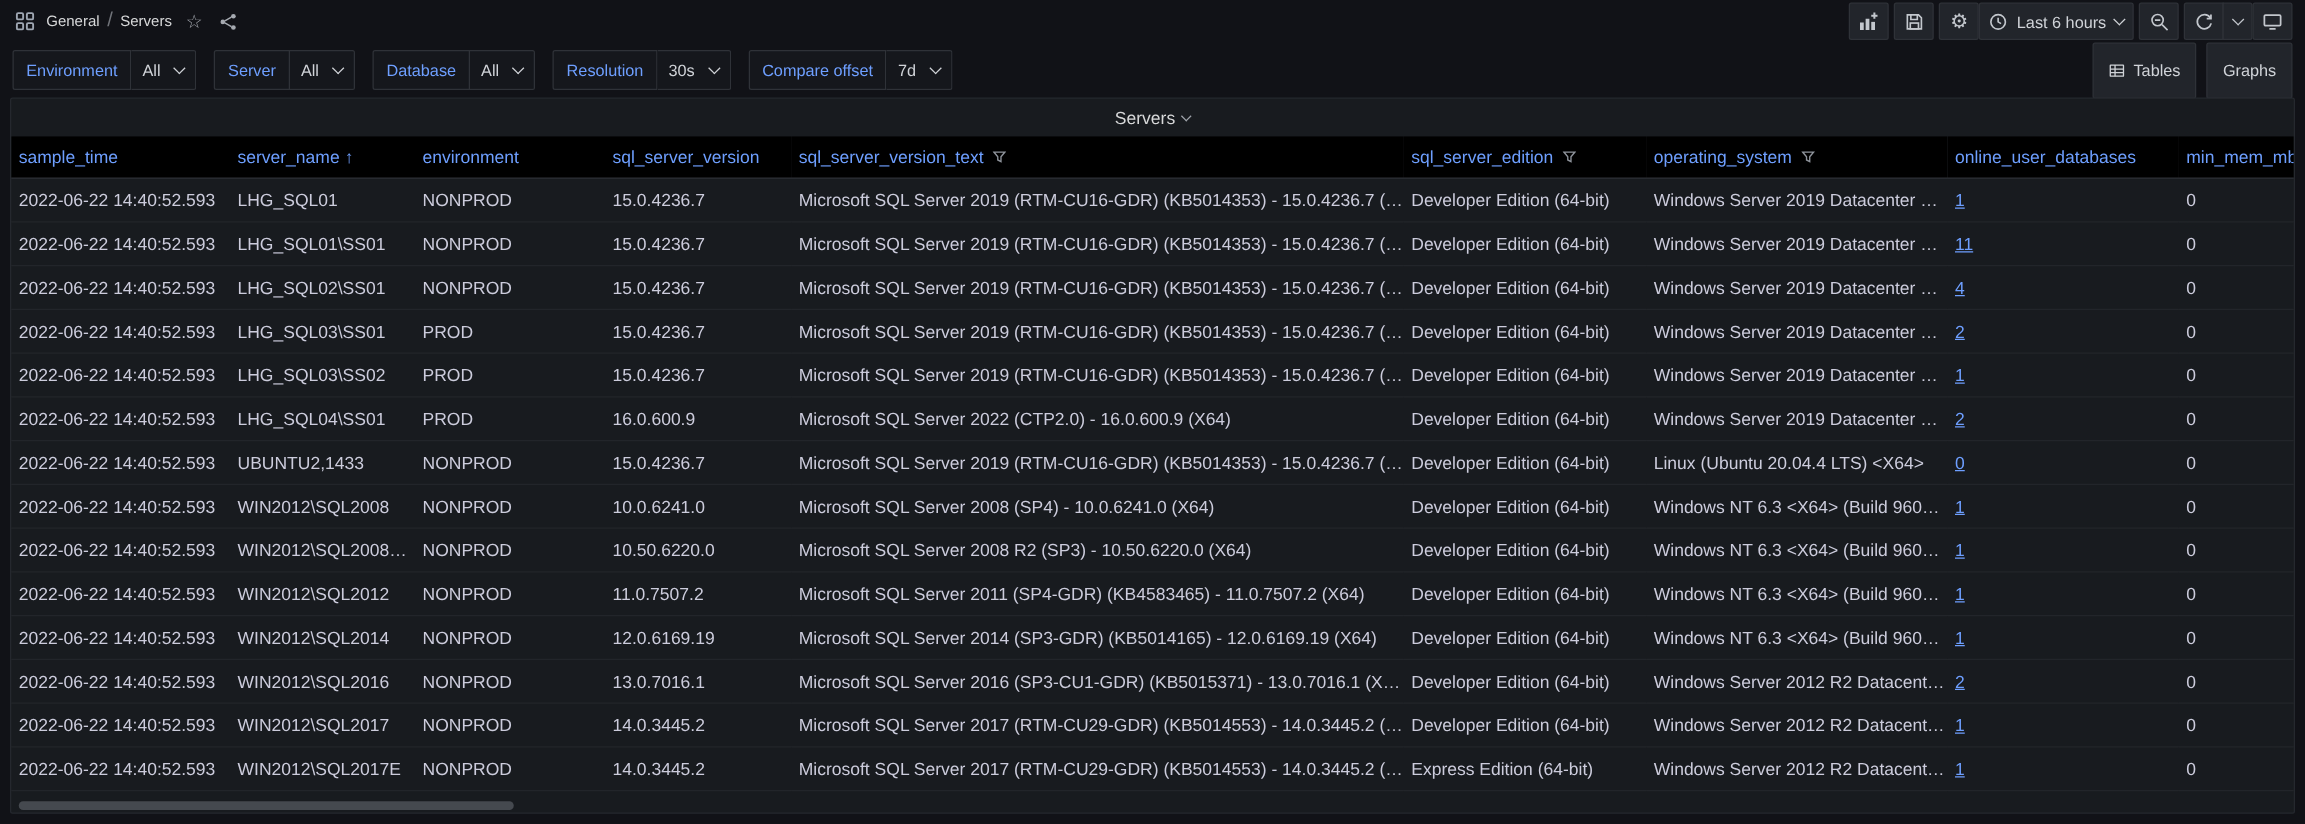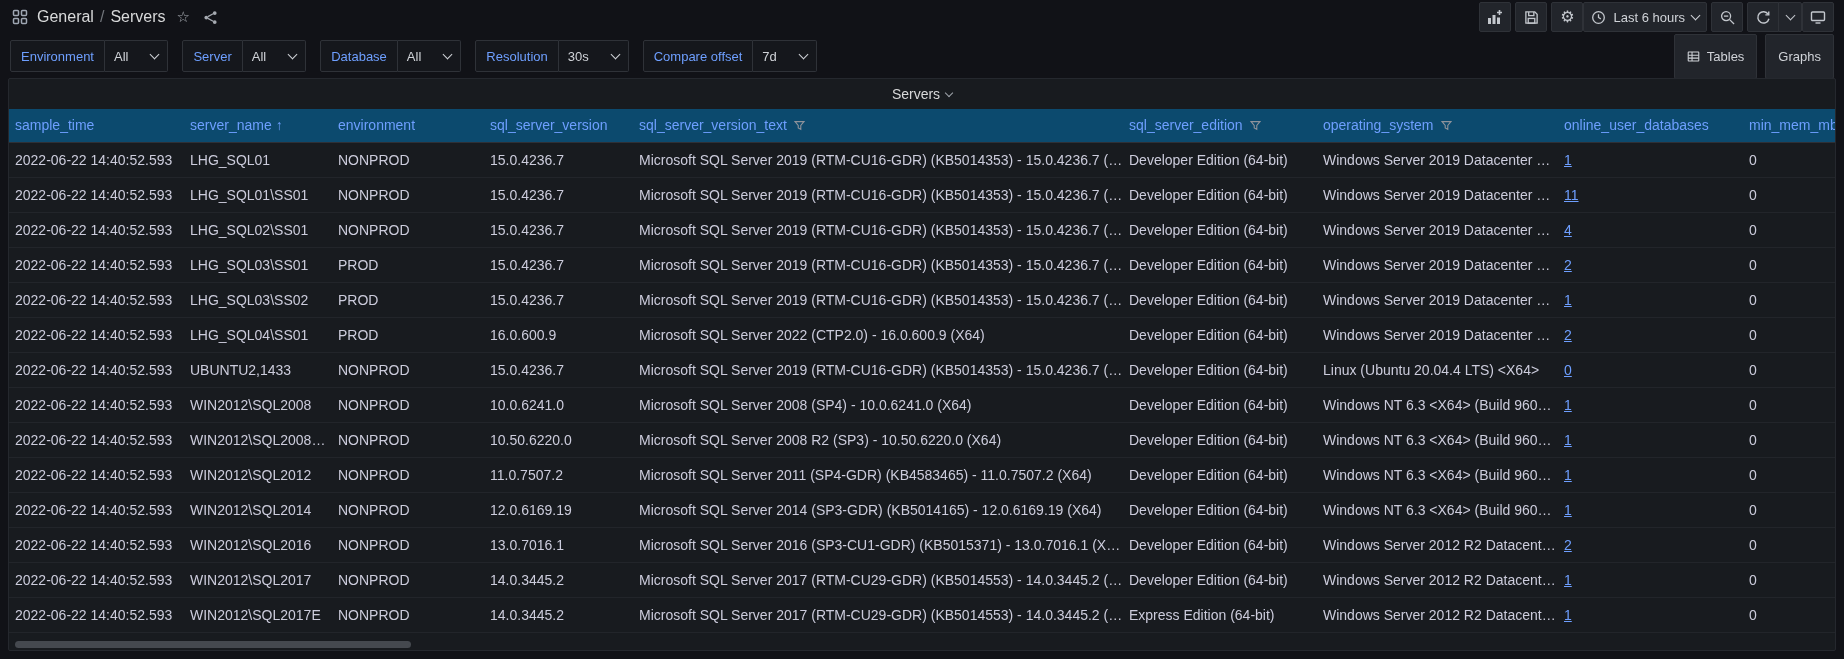--- a/index.html
+++ b/index.html
@@ -4,21 +4,21 @@
 <style>
   *{box-sizing:border-box;margin:0;padding:0}
   html,body{width:1844px;height:659px}
   body{background:#111217;color:#ccccdc;font-family:"Liberation Sans","DejaVu Sans",sans-serif;font-size:14px;overflow:hidden}
   button{font-family:inherit;cursor:pointer}
 
   
   .topnav{display:flex;align-items:center;justify-content:space-between;height:34px;padding:0 10px 0 12px}
   .nav-left{display:flex;align-items:center;gap:9px}
   .crumbs{display:flex;align-items:center;gap:6px}
-  .crumb{font-size:16px;color:#d8d9da;cursor:pointer}
+  .crumb{font-size:12px;color:#d8d9da;cursor:pointer}
   .crumb-sep{font-size:16px;color:#71747a}
   .flat-btn{background:none;border:none;color:#a6aab1;display:flex;align-items:center;padding:2px}
   .star-glyph{font-size:15px;line-height:1;font-family:"DejaVu Sans",sans-serif}
   .nav-right{display:flex;align-items:center}
   .icon-btn{display:flex;align-items:center;justify-content:center;gap:7px;height:30px;min-width:32px;
             background:#22252b;border:1px solid #2f3238;border-radius:2px;color:#c3c7cd;padding:0 7px}
   .gap4{margin-left:4px}.gap10{}
   .timepicker{font-size:13px;color:#d0d3d8}
   .gear-glyph{font-size:16px;line-height:1;font-family:"DejaVu Sans",sans-serif}
   .join-l{border-radius:2px 0 0 2px}
@@ -26,32 +26,32 @@
   .chev{display:inline-block;width:7px;height:7px;border-right:1.5px solid currentColor;border-bottom:1.5px solid currentColor;
         transform:rotate(45deg);margin-top:-4px}
 
   
   .submenu{display:flex;align-items:center;justify-content:space-between;height:44px;padding:0 10px}
   .filter-controls{display:flex;align-items:center;gap:14px}
   .var-control{display:flex;align-items:stretch}
   .var-label{background:#15171c;border:1px solid #2f3238;color:#6e9fff;font-size:13px;height:32px;padding:0 10px;
              border-radius:2px 0 0 2px;display:flex;align-items:center}
   .var-value{background:#15171c;border:1px solid #2f3238;border-left:none;color:#d0d3d8;font-size:13px;height:32px;
-             padding:0 9px;border-radius:0 2px 2px 0;display:flex;align-items:center;gap:23px}
+             padding:0 9px;border-radius:0 2px 2px 0;display:flex;align-items:center;gap:12px}
   .view-buttons{display:flex;gap:8px}
   .toolbar-btn{display:flex;align-items:center;gap:7px;background:#22252b;border:1px solid #2f3238;border-radius:2px;
                color:#d0d3d8;font-size:13px;height:45px;padding:0 12px}
 
   
   .panel{position:relative;margin:0 8px;height:573px;background:#181b1f;border:1px solid #25282e;border-radius:2px}
   .panel-header{height:30px;display:flex;align-items:center;justify-content:center;gap:6px;color:#d8d9da;font-size:14px;cursor:pointer}
   .panel-header .chev{width:6px;height:6px;color:#9fa4ab;margin-top:-2px}
   .table-wrap{position:absolute;top:30px;left:0;right:0;bottom:0;overflow:hidden}
   table{border-collapse:collapse;table-layout:fixed;width:100%;font-size:14px}
-  thead th{height:33px;text-align:left;padding:0 6px;color:#6e9fff;font-weight:400;background:#0c4a6e;
+  thead th{height:33px;text-align:left;padding:0 6px;color:#6e9fff;font-weight:400;background:#000000;
            border-bottom:1px solid rgba(204,204,220,.12);white-space:nowrap;overflow:hidden;cursor:pointer}
   th:nth-child(1){width:175px}th:nth-child(2){width:148px}th:nth-child(3){width:152px}th:nth-child(4){width:149px}
   th:nth-child(5){width:490px}th:nth-child(6){width:194px}th:nth-child(7){width:241px}th:nth-child(8){width:185px}
   tbody td{height:35px;padding:0 6px;border-bottom:1px solid rgba(204,204,220,.06);white-space:nowrap;overflow:hidden;color:#ccccdc}
   .cell-link{color:#6e9fff;text-decoration:underline;cursor:pointer}
   .sort-arrow{margin-left:4px}
   .filter-icon{margin-left:7px;color:#8e939b;display:inline-block;vertical-align:-1px}
   .hscroll-thumb{position:absolute;left:6px;bottom:2px;width:396px;height:7px;border-radius:4px;background:#45494f;cursor:pointer}
 </style>
 </head>

